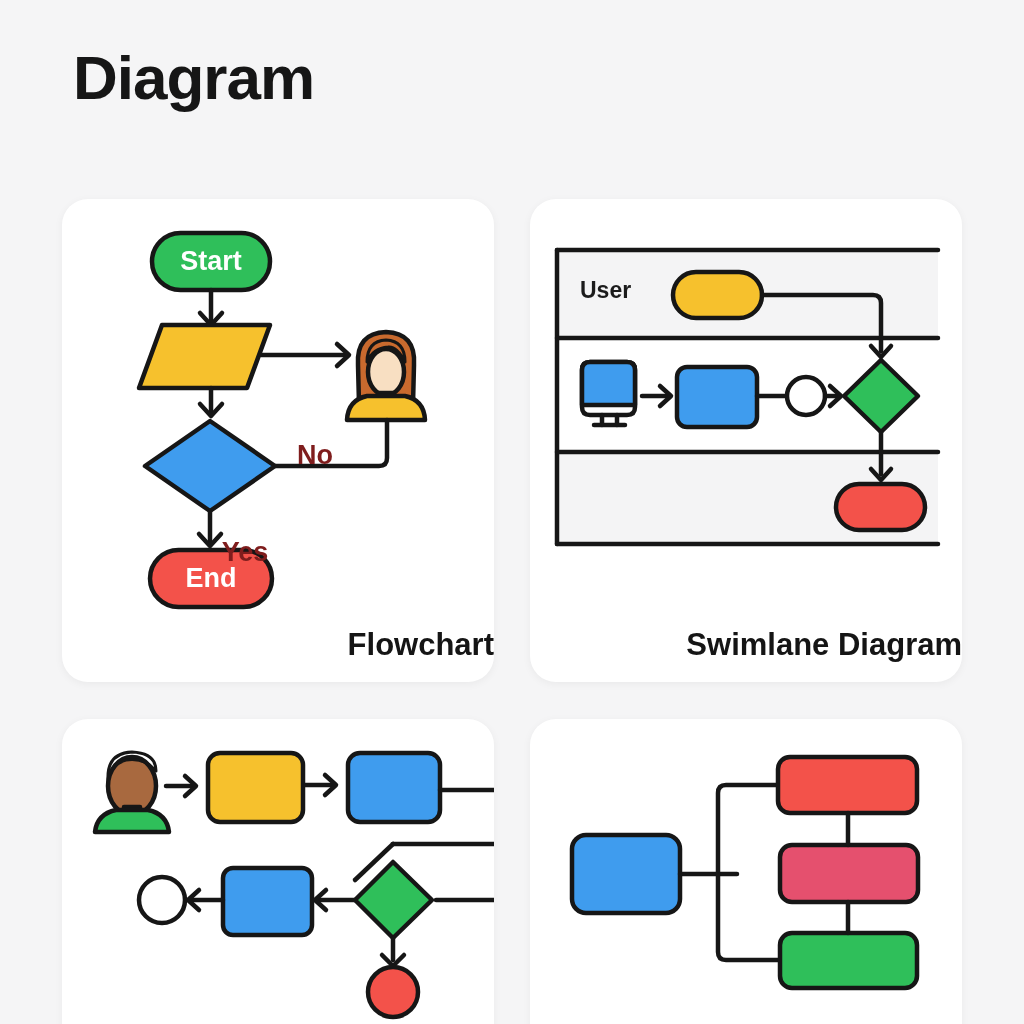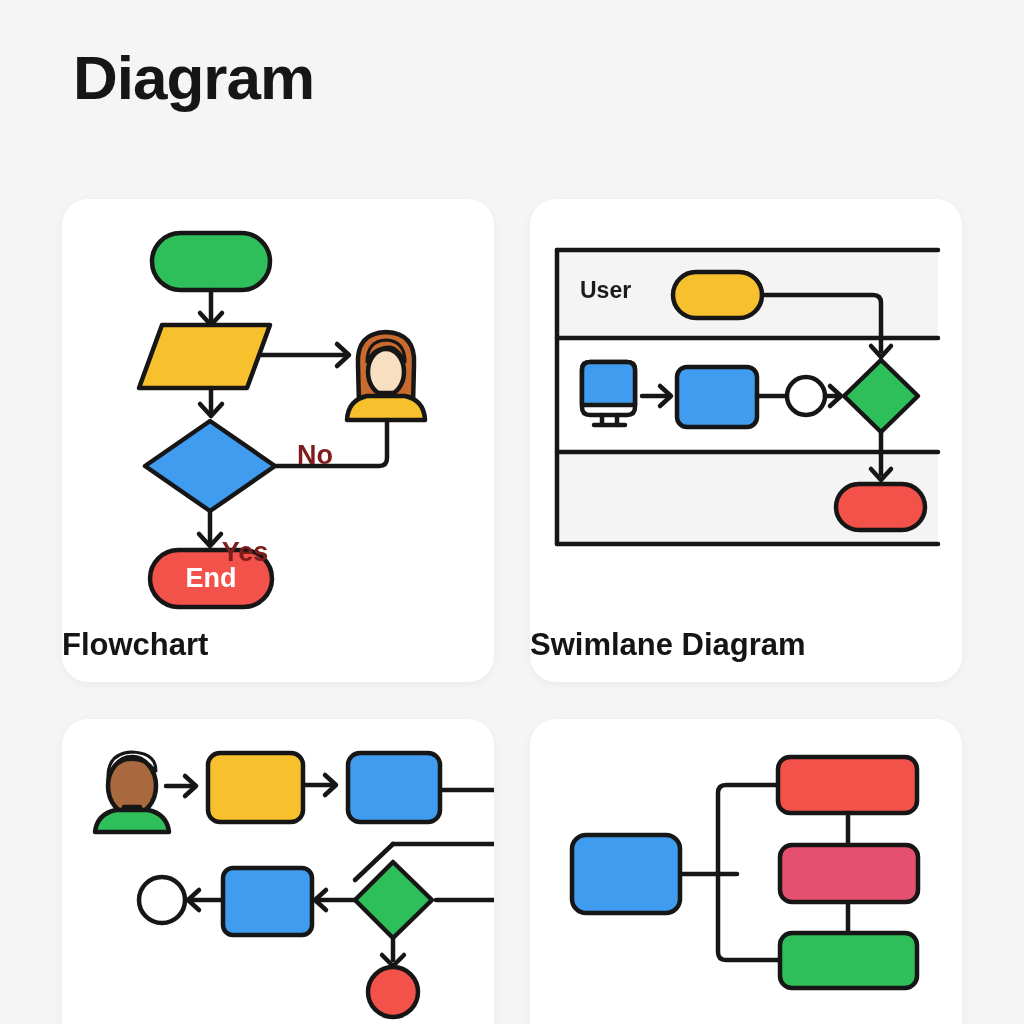--- a/index.html
+++ b/index.html
@@ -17,21 +17,21 @@
   .card-2{left:530px;}
   svg.diagram{position:absolute;left:0;top:0;}
   .ln{fill:none;stroke:#161616;stroke-width:4.5;stroke-linecap:round;stroke-linejoin:round;}
   .ln-thin{fill:none;stroke:#161616;stroke-width:3;stroke-linecap:round;stroke-linejoin:round;}
   .shape{stroke:#161616;stroke-width:4.5;stroke-linejoin:round;}
   .overlay{position:absolute;display:flex;align-items:center;justify-content:center;
            font-weight:700;pointer-events:none;}
   .pill-text{color:#ffffff;font-size:27px;}
   .branch-text{color:#7f1d1d;font-size:27px;}
   .lane-text{color:#1b1b1b;font-size:23px;justify-content:flex-start;}
-  .card-title{position:absolute;left:0;right:0;top:428px;text-align:left;
+  .card-title{position:absolute;left:0;right:0;top:428px;text-align:right;
               font-size:31px;font-weight:700;color:#151515;}
 </style>
 </head>
 <body>
 
 <div class="screen">
 
   <div class="brand">Diagram</div>
 
   <div class="card card-top card-1">
@@ -60,20 +60,21 @@
 
       <path class="shape" d="M148,222 L213,267 L148,312 L83,267 Z" fill="#3f9cee"></path>
 
       <path class="ln" d="M213,267 L317,267 Q325,267 325,259 L325,221"></path>
 
       <path class="ln" d="M148,312 V343"></path>
       <path class="ln" d="M137,335 L148,347 L159,335"></path>
 
       <rect class="shape" x="88" y="351" width="122" height="57" rx="28.5" fill="#f3524a"></rect>
     </svg>
+    <div class="overlay pill-text" style="left:90px;top:34px;width:118px;height:57px;">Start</div>
     <div class="overlay branch-text" style="left:229px;top:241px;width:48px;height:30px;">No</div>
     <div class="overlay branch-text" style="left:152px;top:317px;width:62px;height:30px;margin-top:21px;">Yes</div>
     <div class="overlay pill-text" style="left:88px;top:351px;width:122px;height:57px;">End</div>
     <div class="card-title">Flowchart</div>
   </div>
 
   <div class="card card-top card-2">
     <svg class="diagram" width="432" height="483" viewBox="0 0 432 483">
 
       <rect x="29" y="53" width="379" height="84" fill="#f4f4f5"></rect>

